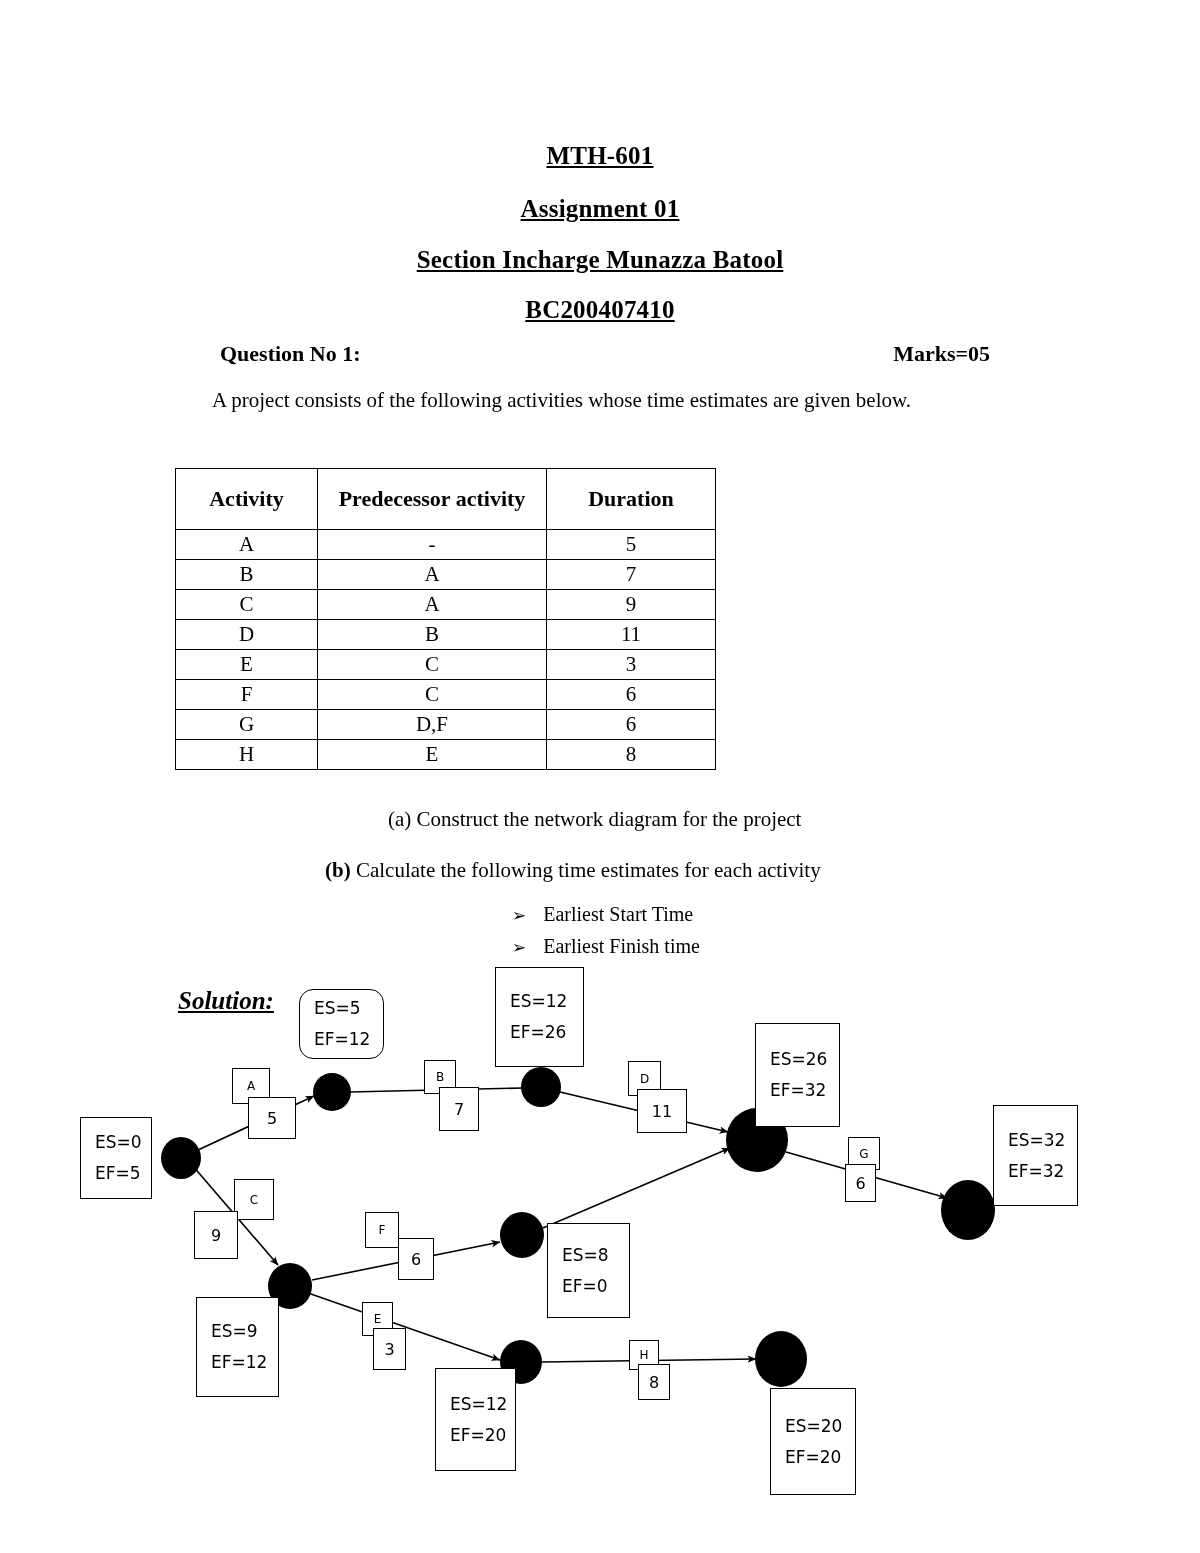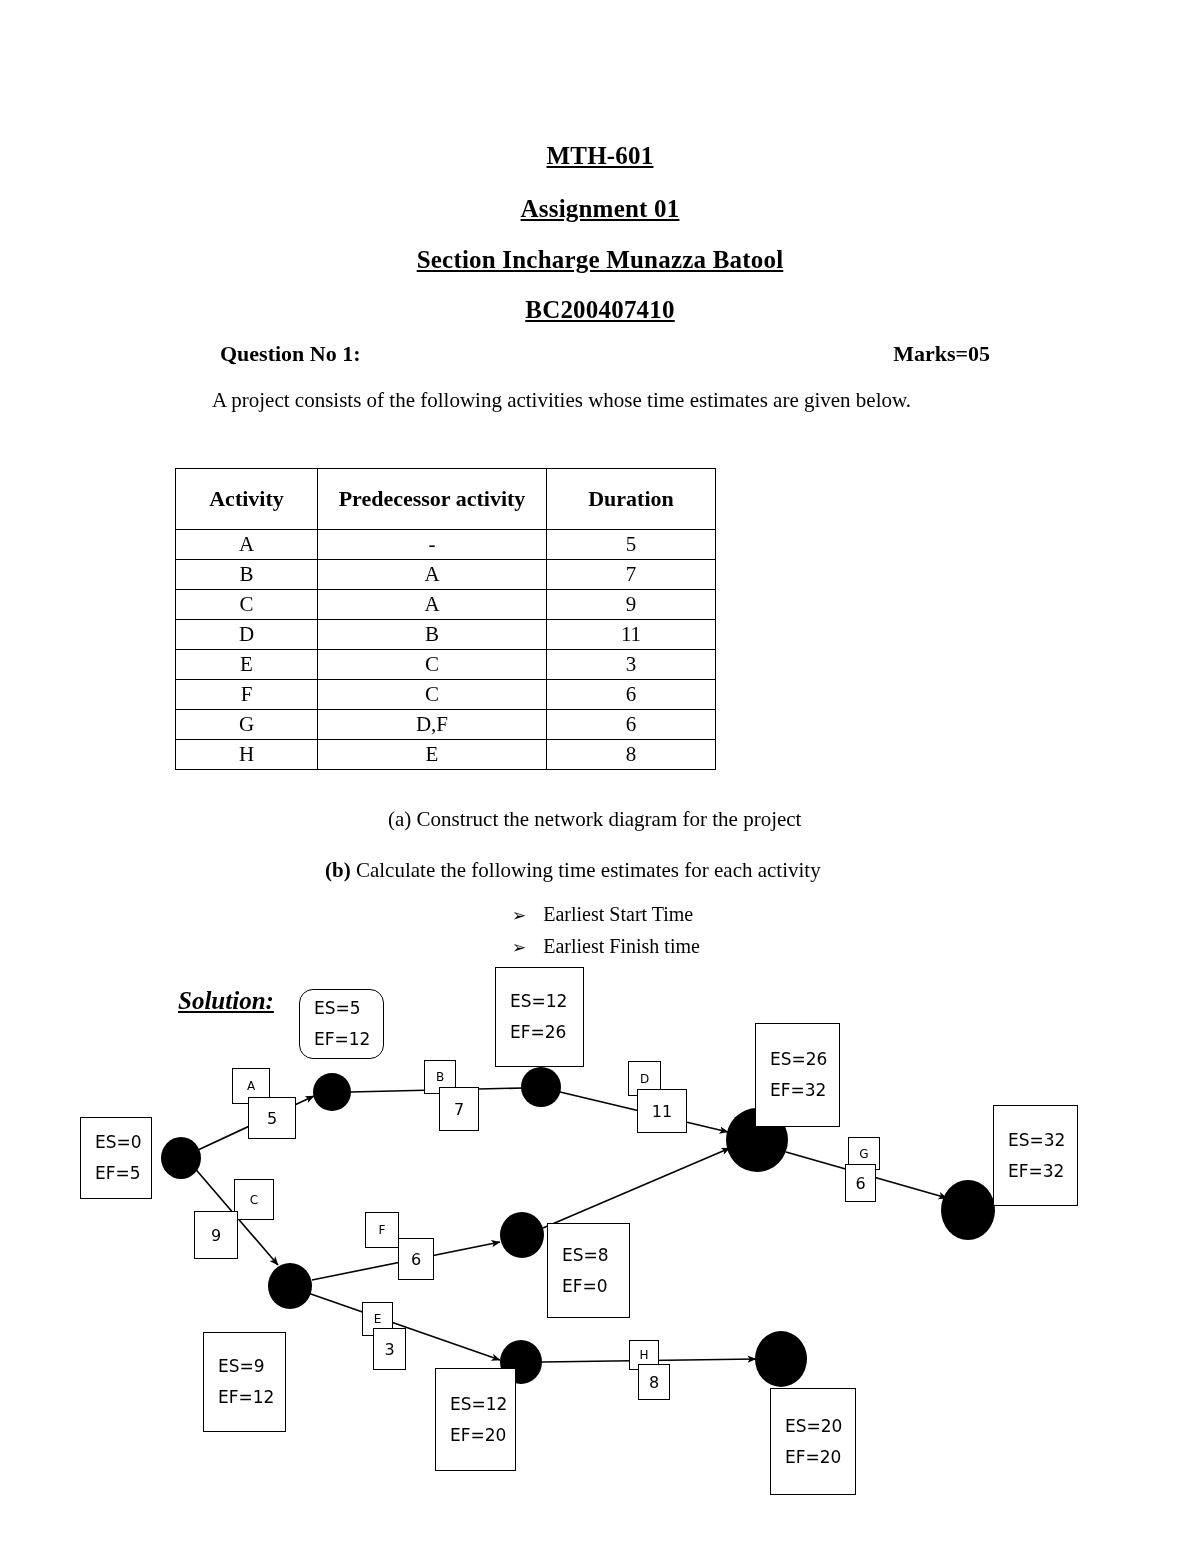--- a/index.html
+++ b/index.html
@@ -276,21 +276,21 @@
   <div class="esef-box" style="left:755px; top:63px;  width:85px;  height:104px;">
     <div class="ln">ES=26</div>
     <div class="ln">EF=32</div>
   </div>
 
   <div class="esef-box" style="left:993px; top:145px; width:85px;  height:101px;">
     <div class="ln">ES=32</div>
     <div class="ln">EF=32</div>
   </div>
 
-  <div class="esef-box" style="left:203px; top:337px; width:83px;  height:100px;margin-top:35px;">
+  <div class="esef-box" style="left:196px; top:337px; width:83px;  height:100px;">
     <div class="ln">ES=9</div>
     <div class="ln">EF=12</div>
   </div>
 
   <div class="esef-box" style="left:547px; top:263px; width:83px;  height:95px;">
     <div class="ln">ES=8</div>
     <div class="ln">EF=0</div>
   </div>
 
   <div class="esef-box" style="left:435px; top:408px; width:81px;  height:103px;">

